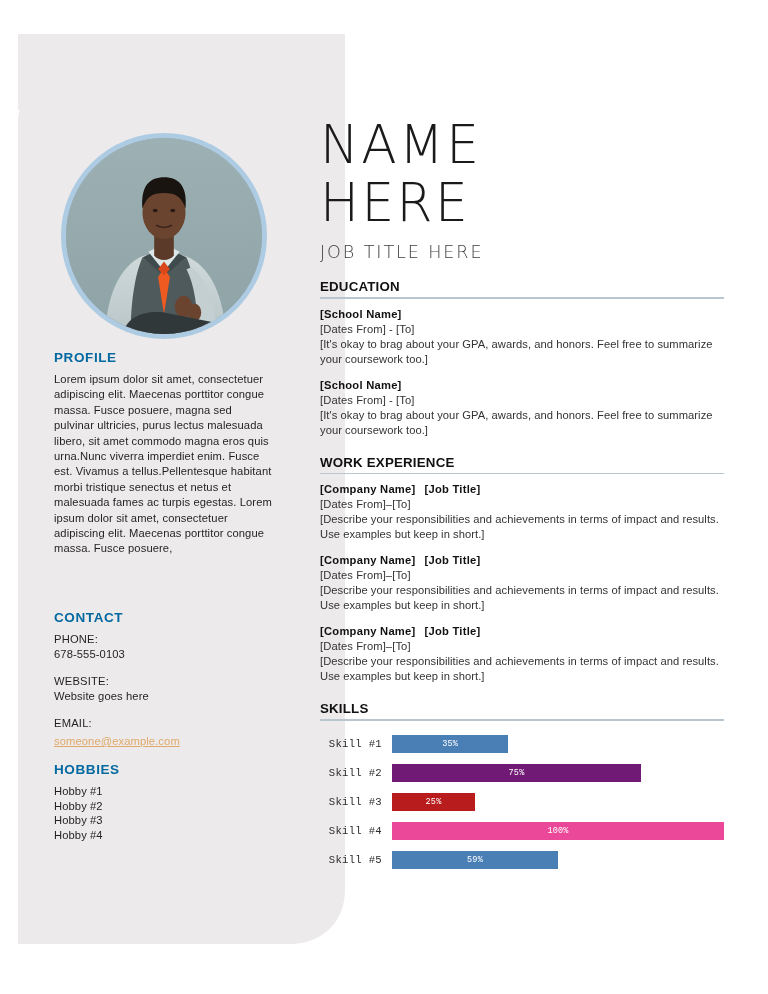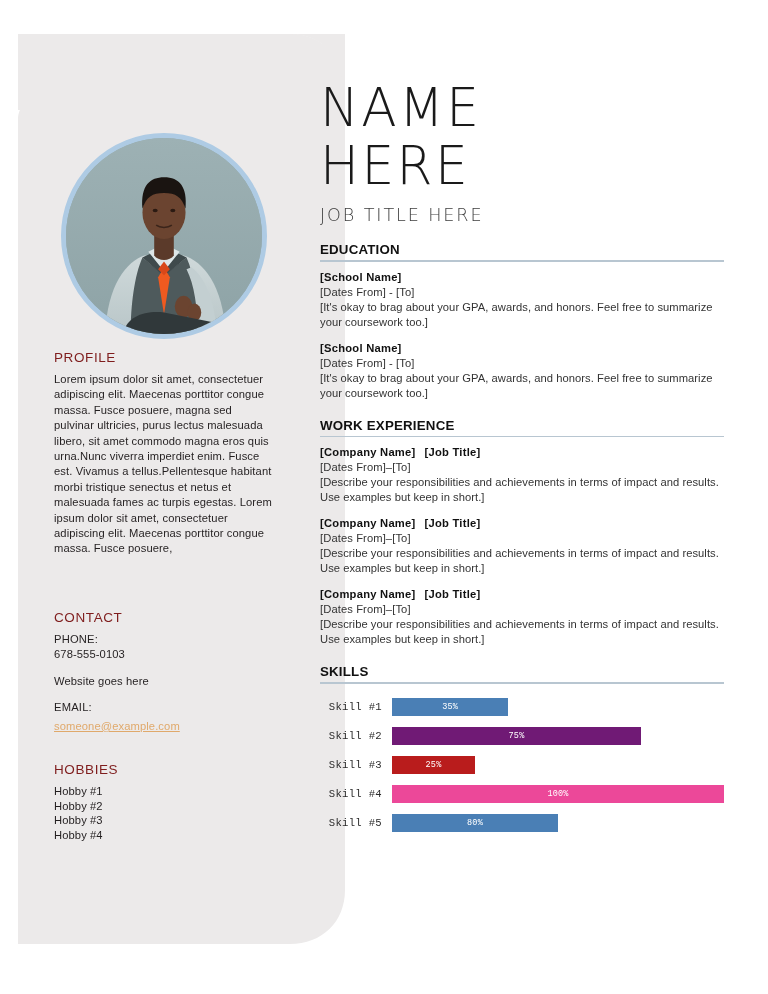--- a/index.html
+++ b/index.html
@@ -56,23 +56,23 @@
     border: 5px solid #aecbe4;
     box-sizing: border-box;
     overflow: hidden;
     background: #93a9ab;
   }
   .photo-ring svg { display: block; width: 100%; height: 100%; }
 
   .side-block { position: absolute; left: 36px; width: 218px; }
   .side-h {
     font-size: 13.5px;
-    font-weight: normal;
+    font-weight: bold;
     letter-spacing: 0.6px;
-    color: #7f1d1d;
+    color: #0369a1;
     margin: 0 0 7px 0;
   }
   .side-p {
     font-size: 11.2px;
     line-height: 15.4px;
     color: #231f20;
     margin: 0;
     letter-spacing: 0.1px;
   }
   .contact-label {
@@ -104,21 +104,21 @@
   }
 
   
   #main {
     position: absolute;
     left: 320px;
     top: 0;
     width: 404px;
     z-index: 2;
   }
-  #name-block { margin-top: 79px; }
+  #name-block { margin-top: 116px; }
   .name-line {
     font-family: "DejaVu Sans", sans-serif;
     font-size: 54px;
     font-weight: 200;
     line-height: 58px;
     letter-spacing: 2.5px;
     color: #1a1a1a;
     margin: 0;
     transform: scaleX(0.96);
     transform-origin: left center;
@@ -297,20 +297,21 @@
       <p class="side-p">Lorem ipsum dolor sit amet, consectetuer adipiscing elit. Maecenas porttitor congue massa. Fusce posuere, magna sed pulvinar ultricies, purus lectus malesuada libero, sit amet commodo magna eros quis urna.Nunc viverra imperdiet enim. Fusce est. Vivamus a tellus.Pellentesque habitant morbi tristique senectus et netus et malesuada fames ac turpis egestas. Lorem ipsum dolor sit amet, consectetuer adipiscing elit. Maecenas porttitor congue massa. Fusce posuere,</p>
     </div>
 
     <div class="side-block" style="top:610px;">
       <div class="side-h">CONTACT</div>
       <div class="contact-group">
         <div class="contact-label">PHONE:</div>
         <div class="contact-value">678-555-0103</div>
       </div>
       <div class="contact-group">
+        <div class="contact-label">WEBSITE:</div>
         <div class="contact-value">Website goes here</div>
       </div>
       <div class="contact-group">
         <div class="contact-label">EMAIL:</div>
         <a class="email-link" href="#">someone@example.com</a>
       </div>
     </div>
 
     <div class="side-block" style="top:762px;">
       <div class="side-h">HOBBIES</div>
@@ -403,21 +404,21 @@
             <div class="skill-track">
               <div class="skill-bar" style="width: 100%; background: #ec4899;">
                 <span class="skill-val">100%</span>
               </div>
             </div>
           </div>
           <div class="skill-row">
             <div class="skill-label">Skill #5</div>
             <div class="skill-track">
               <div class="skill-bar" style="width: 50%; background: rgb(74, 127, 181);">
-                <span class="skill-val">80%</span>
+                <span class="skill-val">59%</span>
               </div>
             </div>
           </div>
         </div>
     </div>
 
   </div>
 </div>
 
 </body></html>

